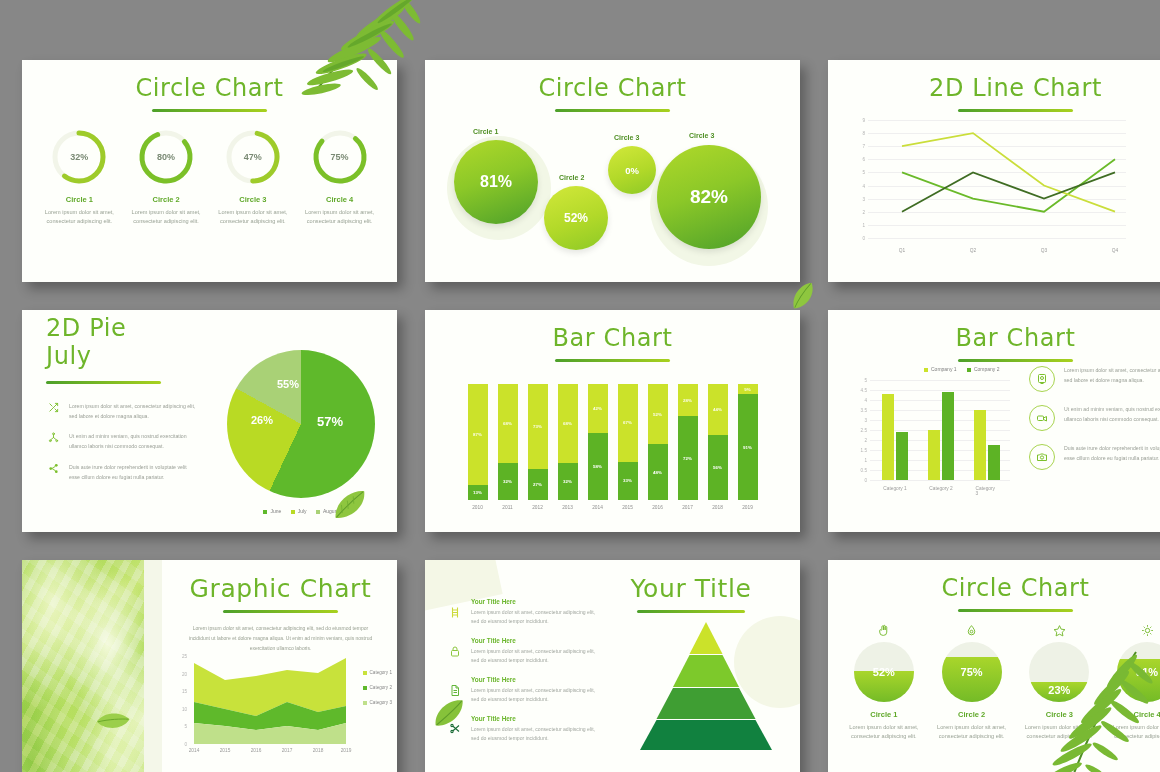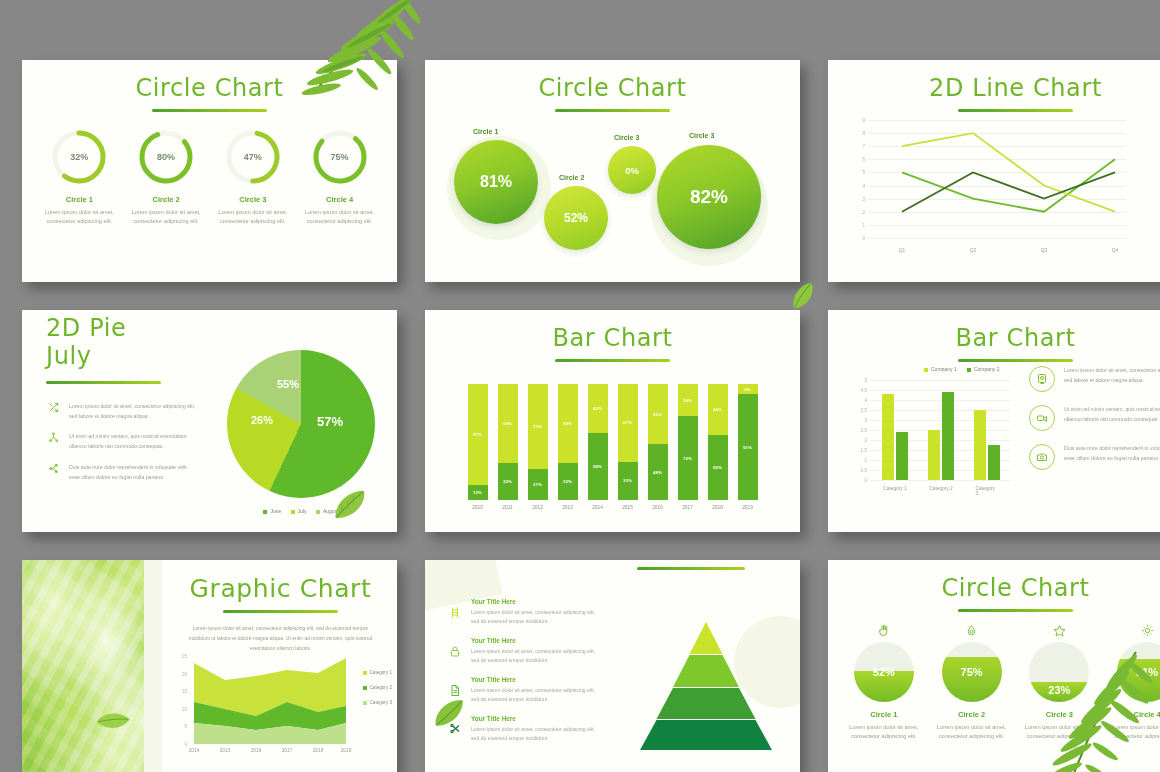--- a/index.html
+++ b/index.html
@@ -567,20 +567,21 @@
           <span>Category 3</span>
         </div>
     </div>
   </div>
 
   <div class="slide">
     <div class="blob1"></div>
     <div class="blob2"></div>
 
     <div style="position:absolute;right:14px;top:0;width:190px;">
+      <div class="title lg">Your Title</div>
       <div class="rule" style="width:108px;"></div>
     </div>
 
     <div class="ylist">
       <div class="yrow">
         <div class="yico">
           <svg width="12" height="13" viewBox="0 0 24 24" fill="none" stroke="#cbd93a" stroke-width="2.2">
               <path d="M7 2v20M17 2v20M7 7h10M7 12h10M7 17h10"></path>
             </svg>
         </div>

